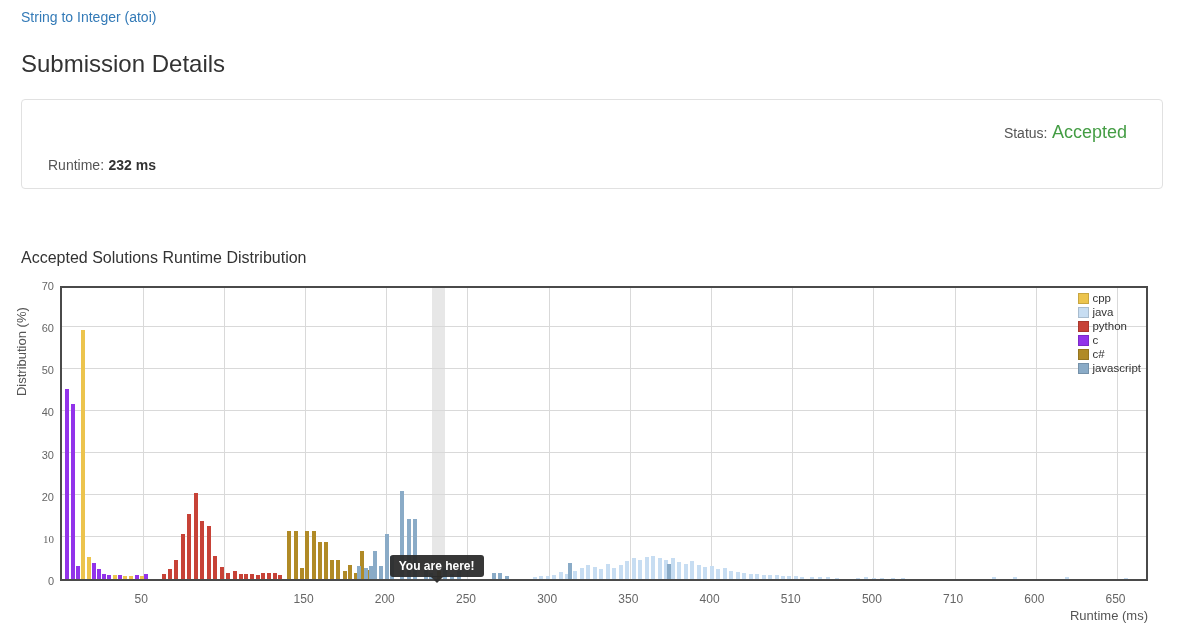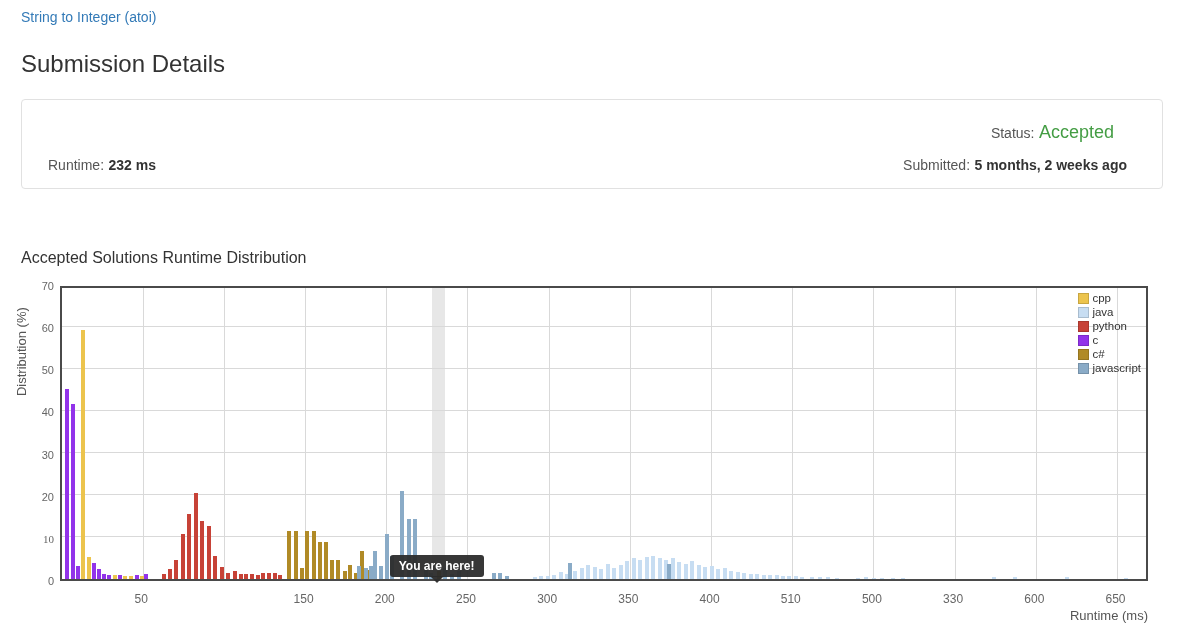--- a/index.html
+++ b/index.html
@@ -51,27 +51,23 @@
 
 <a class="problem-link abs" style="left:21px; top:9px;" href="#">String to Integer (atoi)</a>
 
 <h1 class="page-title abs" style="left:21px; top:50px;">Submission Details</h1>
 
 <div class="panel abs" style="left:21px; top:99px; width:1142px; height:90px;">
   <div class="abs" style="left:26px; top:56px;">
     <span class="lbl">Runtime:</span>
     <span class="val">232 ms</span>
   </div>
-  <div class="abs" style="right:48px; top:22px; text-align:center;">
+  <div class="abs" style="right:35px; top:22px; text-align:center;">
     <span class="lbl">Status:</span>
     <span class="status-val" id="status-value" style="color: rgb(68, 157, 68);">Accepted</span>
-  </div>
-  <div class="abs" style="right:35px; top:56px; text-align:right;">
-    <span class="lbl">Submitted:</span>
-    <span class="val">5 months, 2 weeks ago</span>
   </div>
 </div>
 
 <div class="chart-title abs" style="left:21px; top:249px;">Accepted Solutions Runtime Distribution</div>
 
 <div>
   <div id="plot">
     <div id="plot-band" class="plot-band" style="left: 370.245px; width: 12.991px;"></div>
     <div id="legend">
         <div class="legend-item">
@@ -261,21 +257,21 @@
       <div class="x-tick-label" style="left: 141.194px;">50</div>
       <div class="x-tick-label" style="left: 222.388px; margin-top: 40px;">100</div>
       <div class="x-tick-label" style="left: 303.582px;">150</div>
       <div class="x-tick-label" style="left: 384.776px;">200</div>
       <div class="x-tick-label" style="left: 465.97px;">250</div>
       <div class="x-tick-label" style="left: 547.164px;">300</div>
       <div class="x-tick-label" style="left: 628.358px;">350</div>
       <div class="x-tick-label" style="left: 709.552px;">400</div>
       <div class="x-tick-label" style="left: 790.746px;">510</div>
       <div class="x-tick-label" style="left: 871.94px;">500</div>
-      <div class="x-tick-label" style="left: 953.134px;">330</div>
+      <div class="x-tick-label" style="left: 953.134px;">710</div>
       <div class="x-tick-label" style="left: 1034.33px;">600</div>
       <div class="x-tick-label" style="left: 1115.52px;">650</div>
     </div>
 
   <div class="axis-title abs" style="left:21px; top:433px; transform:rotate(-90deg) translateX(50%); transform-origin:left center; white-space:nowrap;">Distribution (%)</div>
 
   <div class="axis-title abs" style="left:60px; top:608px; width:1088px; text-align:right;">Runtime (ms)</div>
 
   <div id="tooltip" style="left: 389.74px; top: 555px;">
     <span>You are here!</span>

